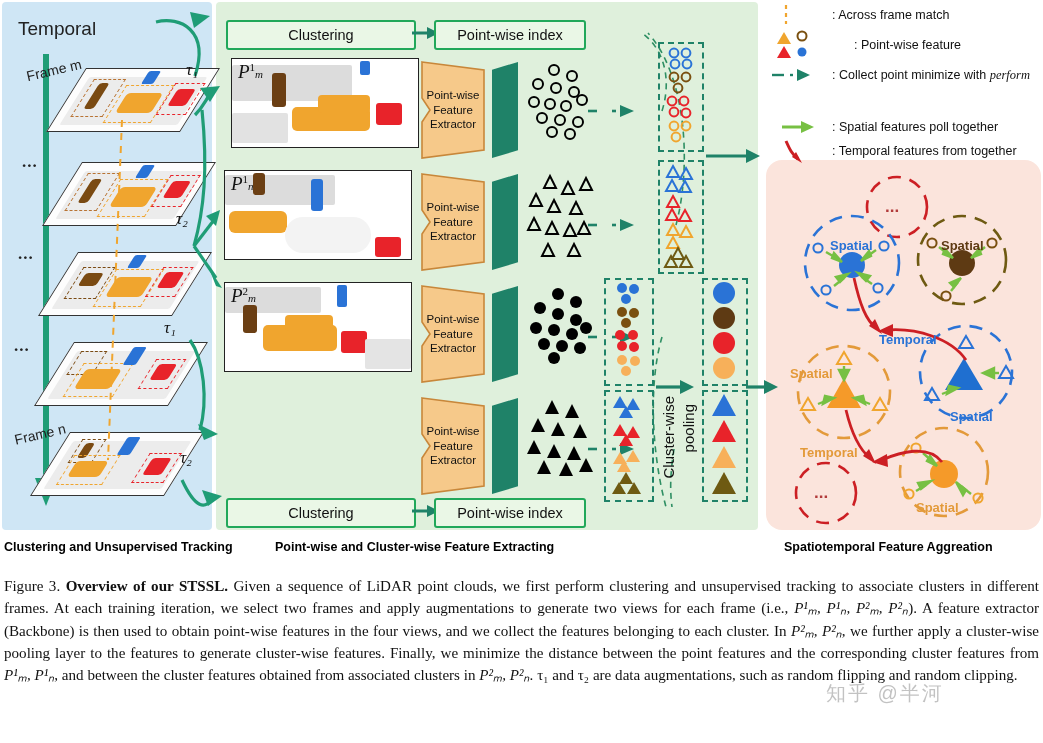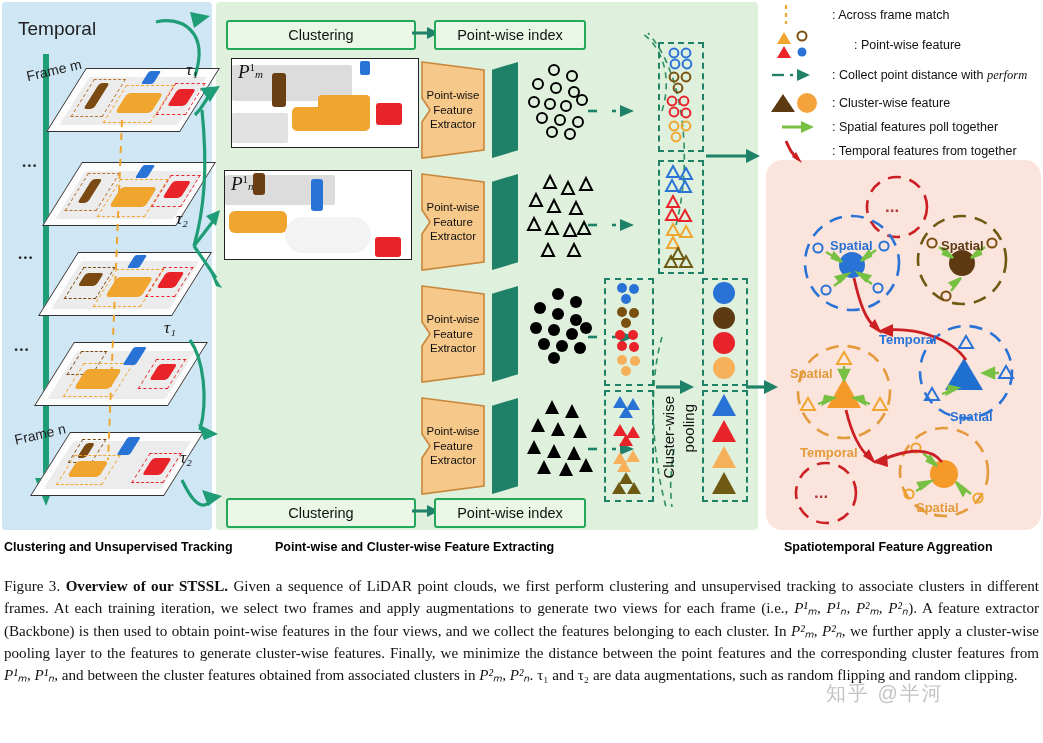--- a/index.html
+++ b/index.html
@@ -225,20 +225,31 @@
     <div class="lbl">P<sup>1</sup><span class="sub">n</span></div>
     <div class="blob" style="left:0;top:0;width:186px;height:88px;background:#fff;"></div>
     <div class="blob" style="left:0;top:4px;width:110px;height:30px;background:#dcdcdc;"></div>
     <div class="blob" style="left:28px;top:2px;width:12px;height:22px;background:#6b3f14;border-radius:3px;"></div>
     <div class="blob" style="left:86px;top:8px;width:12px;height:32px;background:#2a73d6;border-radius:3px;"></div>
     <div class="blob" style="left:4px;top:40px;width:58px;height:22px;background:#f0a52e;border-radius:6px;"></div>
     <div class="blob" style="left:150px;top:66px;width:26px;height:20px;background:#e8232a;border-radius:3px;"></div>
     <div class="blob" style="left:60px;top:46px;width:86px;height:36px;background:#f3f3f3;border-radius:40px;"></div>
   </div>
 
+  <div class="imgbox" style="left:224px;top:282px;width:186px;height:88px;">
+    <div class="lbl">P<sup>2</sup><span class="sub">m</span></div>
+    <div class="blob" style="left:0;top:0;width:186px;height:88px;background:#fff;"></div>
+    <div class="blob" style="left:0;top:4px;width:96px;height:26px;background:#dcdcdc;"></div>
+    <div class="blob" style="left:18px;top:22px;width:14px;height:28px;background:#6b3f14;border-radius:3px;"></div>
+    <div class="blob" style="left:38px;top:42px;width:74px;height:26px;background:#f0a52e;border-radius:5px;"></div>
+    <div class="blob" style="left:60px;top:32px;width:48px;height:16px;background:#f0a52e;border-radius:4px;"></div>
+    <div class="blob" style="left:116px;top:48px;width:26px;height:22px;background:#e8232a;border-radius:3px;"></div>
+    <div class="blob" style="left:112px;top:2px;width:10px;height:22px;background:#2a73d6;border-radius:2px;"></div>
+    <div class="blob" style="left:140px;top:56px;width:46px;height:30px;background:#e4e4e4;"></div>
+  </div>
 
 
   <div class="extractor" style="left:420px;top:60px;">
     <svg viewBox="0 0 66 100" style="position:absolute;inset:0;width:66px;height:100px;">
       <path d="M2,2 L64,10 L64,90 L2,98 L2,62 L10,50 L2,38 Z" fill="#f6c98a" stroke="#c8873a" stroke-width="1.6"></path>
     </svg>
     <div class="txt">
       <span>Point-wise</span>
       <span>Feature</span>
       <span>Extractor</span>
@@ -536,33 +547,24 @@
 
     <div class="leg-row" style="top:62px;">
       <div class="leg-ico">
         <svg width="62" height="22">
           <line x1="2" y1="11" x2="14" y2="11" stroke="#1f8268" stroke-width="2.4"></line>
           <line x1="20" y1="11" x2="23" y2="11" stroke="#1f8268" stroke-width="2.4"></line>
           <polygon points="40,11 27,5 27,17" fill="#1f8268"></polygon>
         </svg>
       </div>
       <div class="leg-txt">
-        <span>: Collect point distance with </span><i>perform</i>
-      </div>
-    </div>
-
-    <div class="leg-row" style="top:90px;">
-      <div class="leg-ico">
-        <svg width="62" height="22">
-          <polygon points="13,2 25,20 1,20" fill="#5e3a13"></polygon>
-          <circle cx="37" cy="11" r="10" fill="#f5a33c"></circle>
-        </svg>
-      </div>
-      <div class="leg-txt">: Cluster-wise feature</div>
-    </div>
+        <span>: Collect point minimize with </span><i>perform</i>
+      </div>
+    </div>
+
 
     <div class="leg-row" style="top:114px;">
       <div class="leg-ico">
         <svg width="62" height="22">
           <line x1="12" y1="11" x2="32" y2="11" stroke="#77c043" stroke-width="3"></line>
           <polygon points="44,11 31,5 31,17" fill="#77c043"></polygon>
         </svg>
       </div>
       <div class="leg-txt">: Spatial features poll together</div>
     </div>

